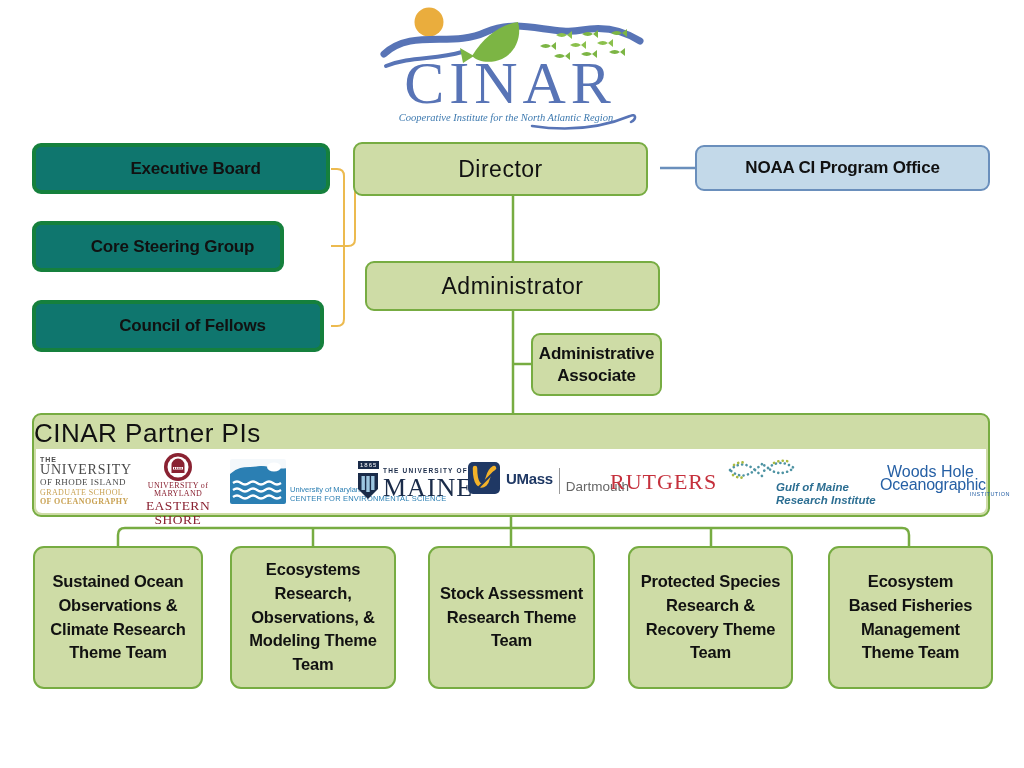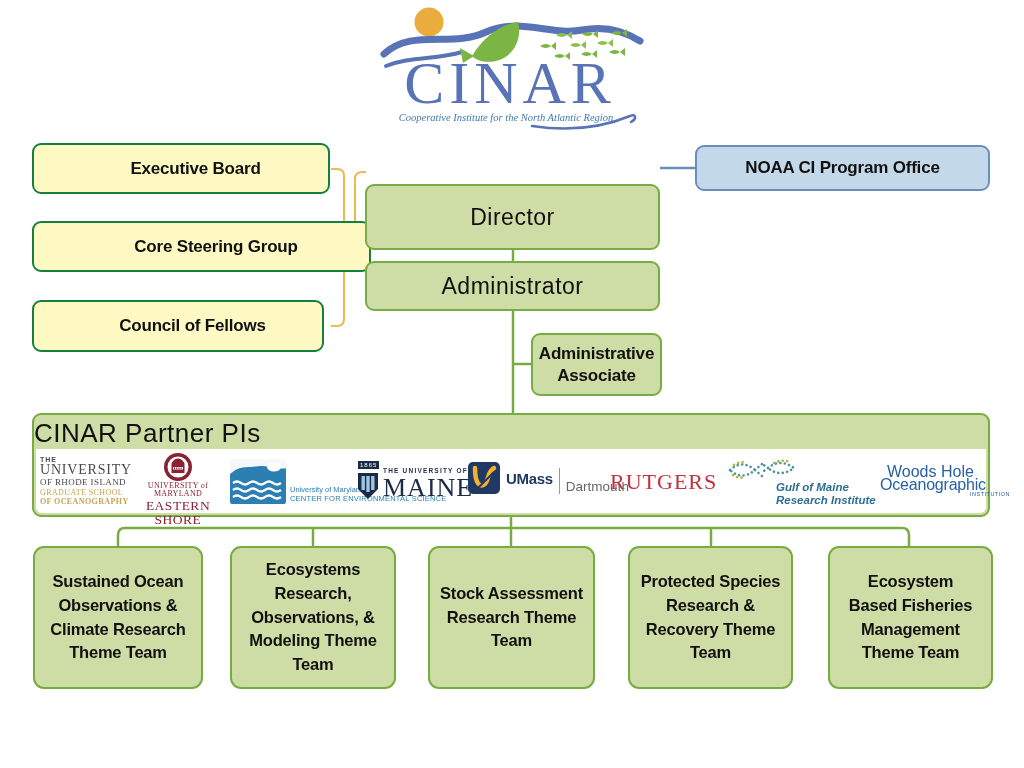--- a/index.html
+++ b/index.html
@@ -4,21 +4,21 @@
 <title>CINAR Org Chart</title>
 <style>
   html,body{margin:0;padding:0;background:#fff;}
   .stage{position:relative;width:1024px;height:768px;background:#fff;overflow:hidden;
          font-family:"Liberation Sans",sans-serif;color:#111;}
   svg{display:block;}
   .lines{position:absolute;left:0;top:0;z-index:1;}
   .node{position:absolute;z-index:2;display:flex;align-items:center;justify-content:center;
         box-sizing:border-box;text-align:center;}
   .green{background:#CEDCA6;border:2.5px solid #77AC42;}
-  .orange{background:#fef9c3;border:2px solid #15803d;padding-left:29px;}
+  .orange{background:#0f766e;border:4px solid #15803d;padding-left:29px;}
   .blue{background:#C3D9E9;border:2.5px solid #6A8FBC;}
   .r8{border-radius:9px;} .r10{border-radius:11px;}
   .cond{font-weight:bold;letter-spacing:-0.2px;}
   .preline{white-space:pre-line;}
   .big-label{font-size:23px;font-weight:400;letter-spacing:.5px;}
   .mid-label{font-size:17px;line-height:1.25;}
   .team-label{font-size:16.5px;line-height:1.45;}
   
   .partner-box{position:absolute;left:32px;top:413px;width:958px;height:104px;z-index:2;
                background:#CEDCA6;border:2.5px solid #77AC42;border-radius:9px;box-sizing:border-box;}
@@ -112,28 +112,28 @@
       </g>
       <text x="130" y="97" text-anchor="middle" fill="#5874B6" font-family="Liberation Serif, serif" font-size="60" letter-spacing="5">CINAR</text>
       <text x="126" y="115" text-anchor="middle" fill="#3D79AF" font-family="Liberation Serif, serif" font-style="italic" font-size="10.5">Cooperative Institute for the North Atlantic Region</text>
       <path d="M152 120 C192 126 226 120 250 110 C256 107 257 113 251 116" fill="none" stroke="#5874B6" stroke-width="2.5" stroke-linecap="round"></path>
     </svg>
   </div>
 
   <div class="node orange r8" style="left:32px;top:143px;width:298px;height:51px;">
     <span class="cond mid-label">Executive Board</span>
   </div>
-  <div class="node orange r8" style="left:32px;top:221px;width:339px;height:51px;justify-content:center;">
+  <div class="node orange r8" style="left:32px;top:221px;width:252px;height:51px;justify-content:center;">
     <span class="cond mid-label">Core Steering Group</span>
   </div>
   <div class="node orange r8" style="left:32px;top:300px;width:292px;height:52px;">
     <span class="cond mid-label">Council of Fellows</span>
   </div>
 
-  <div class="node green r8" style="left:365px;top:142px;width:295px;height:66px;margin-top:42px;">
+  <div class="node green r8" style="left:353px;top:142px;width:295px;height:54px;">
     <span class="big-label">Director</span>
   </div>
   <div class="node blue r8" style="left:695px;top:145px;width:295px;height:46px;">
     <span class="cond mid-label">NOAA CI Program Office</span>
   </div>
   <div class="node green r8" style="left:365px;top:261px;width:295px;height:50px;">
     <span class="big-label">Administrator</span>
   </div>
   <div class="node green r8" style="left:531px;top:333px;width:131px;height:63px;">
     <span class="cond mid-label preline">Administrative

